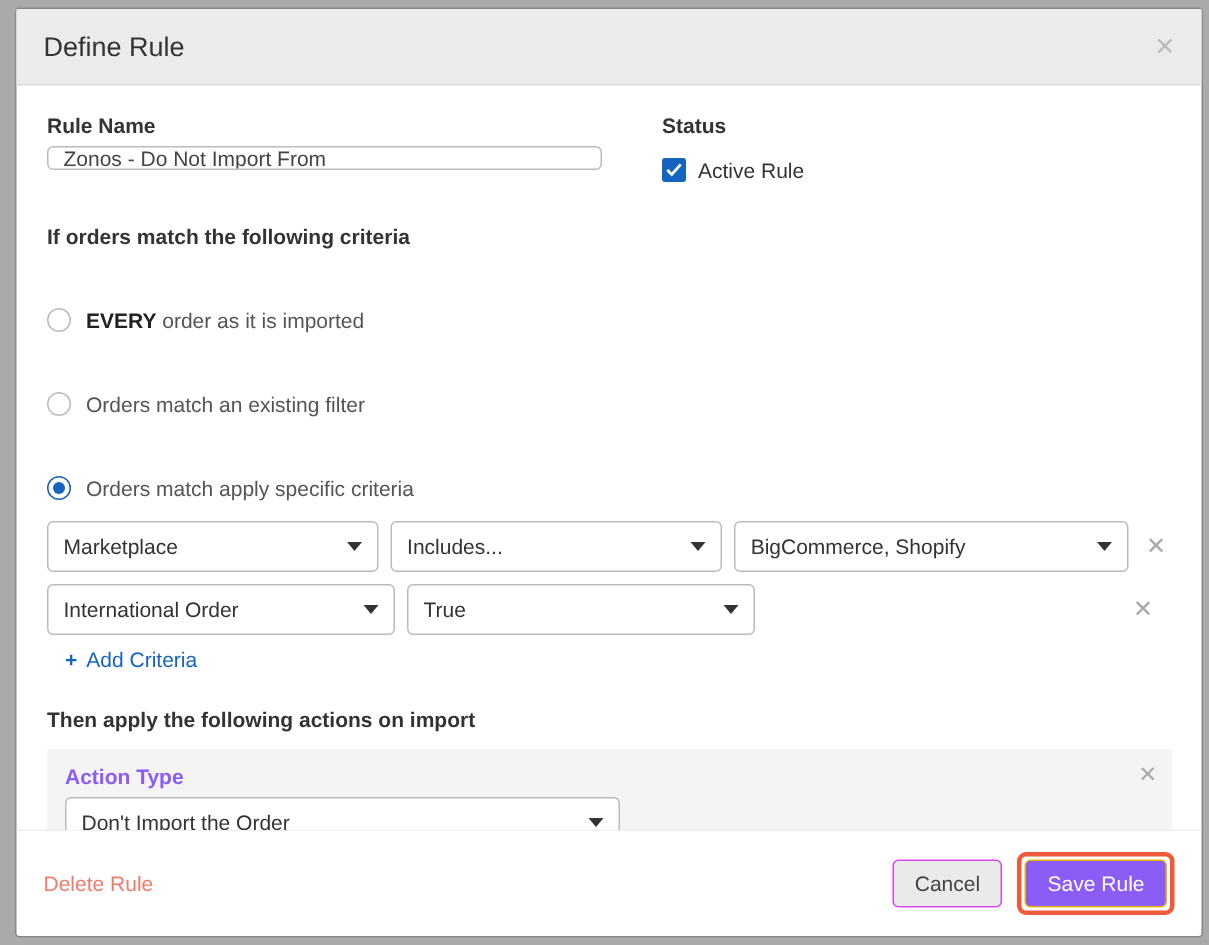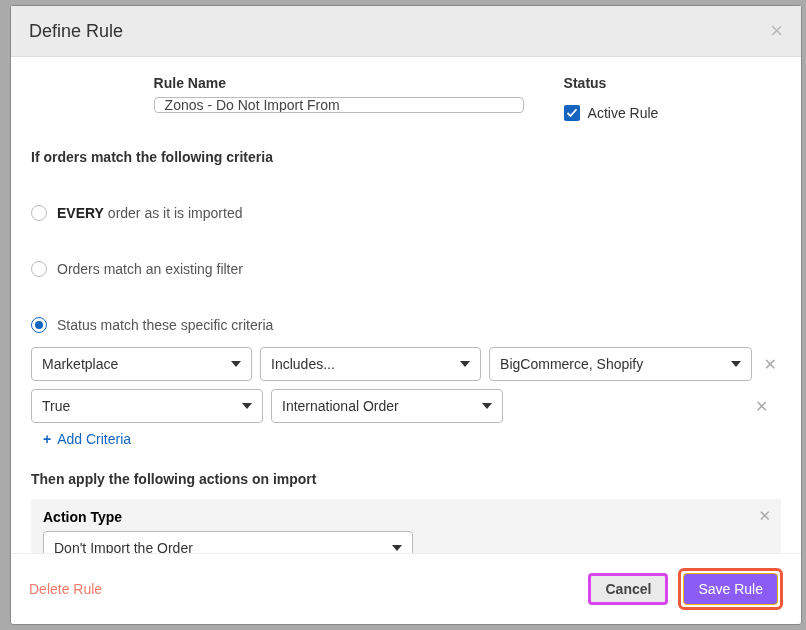--- a/index.html
+++ b/index.html
@@ -42,21 +42,21 @@
     font-size: 22px;
     color: #bbb;
     cursor: pointer;
     line-height: 1;
   }
   .modal-body {
     padding: 18px 20px 10px 20px;
     flex: 1;
     overflow: auto;
   }
-  .row1 { display: flex; gap: 40px; margin-bottom: 20px; justify-content: center;}
+  .row1 { display: flex; gap: 40px; margin-bottom: 20px;}
   .label { font-weight: 600; font-size: 14px; color: #333; margin-bottom: 6px; display:block;}
   .text-input {
     width: 370px;
     height: 16px;
     padding: 4px 10px;
     border: 1px solid #bbb;
     border-radius: 4px;
     font-size: 14px;
     color: #444;
   }
@@ -85,35 +85,35 @@
   .w2 { width:232px; }
   .w3 { width:276px; }
   .remove-x { color:#aaa; font-size:16px; cursor:pointer; padding:0 4px;}
   .add-link { color:#1565c0; cursor:pointer; font-size:14px; display:flex; align-items:center; gap:6px; margin-left:12px; margin-top:6px;}
   .add-link .plus { font-weight:700; }
   .actions-block { margin-top:24px;}
   .action-card {
     background:#f4f4f4; border-radius:2px; padding:10px 12px 14px 12px; position:relative; margin-top:6px;
   }
   .action-card .card-x { position:absolute; right:10px; top:8px; color:#aaa; font-size:15px; cursor:pointer;}
-  .action-type-label { font-weight:600; color:#000000; margin-bottom:6px; display:block;}
+  .action-type-label { font-weight:600; color:#8b5cf6; margin-bottom:6px; display:block;}
   .w-action { width:370px; }
   .modal-footer {
     border-top:1px solid #eee;
     padding:14px 18px;
     display:flex;
     align-items:center;
     justify-content:space-between;
   }
   .delete-link { color:#f07b6a; cursor:pointer; }
   .footer-right { display:flex; gap:10px; align-items:center;}
   .btn {
     height:32px; padding:0 14px; border-radius:4px; font-size:14px; cursor:pointer; display:flex; align-items:center; justify-content:center;
   }
-  .btn-cancel { background:#eaeaea; color:#444; border:3px solid #d946ef;font-weight:bold;}
+  .btn-cancel { background:#eaeaea; color:#444; border:1px solid #d946ef;}
   .btn-save { background:#8b5cf6; color:#fff; border:1px solid #eab308;}
   .save-highlight { border:3px solid #ee5a3a; border-radius:6px; padding:2px;}
 </style>
 </head>
 <body>
 
 <div class="modal">
   <div class="modal-header">
     <div class="modal-title">Define Rule</div>
     <div class="close-x">×</div>
@@ -144,46 +144,46 @@
     <div class="radio-row">
       <div class="radio"></div>
       <span class="radio-label"><b>EVERY</b><span> order as it is imported</span></span>
     </div>
     <div class="radio-row">
       <div class="radio"></div>
       <span class="radio-label">Orders match an existing filter</span>
     </div>
     <div class="radio-row">
       <div class="radio checked"></div>
-      <span class="radio-label">Status match these specific criteria</span>
+      <span class="radio-label">Orders match apply specific criteria</span>
     </div>
 
     <div class="criteria-row">
       <div class="select w1">
         <span>Marketplace</span>
         <span class="caret"></span>
       </div>
       <div class="select w2">
         <span>Includes...</span>
         <span class="caret"></span>
       </div>
       <div class="select w3">
         <span>BigCommerce, Shopify</span>
         <span class="caret"></span>
       </div>
       <span class="remove-x">✕</span>
     </div>
 
     <div class="criteria-row">
+      <div class="select w1">
+        <span>International Order</span>
+        <span class="caret"></span>
+      </div>
       <div class="select w2">
         <span>True</span>
-        <span class="caret"></span>
-      </div>
-      <div class="select w1">
-        <span>International Order</span>
         <span class="caret"></span>
       </div>
       <div style="width:232px"></div>
       <span class="remove-x">✕</span>
     </div>
 
     <div class="add-link">
       <span class="plus">+</span>
       <span>Add Criteria</span>
     </div>

